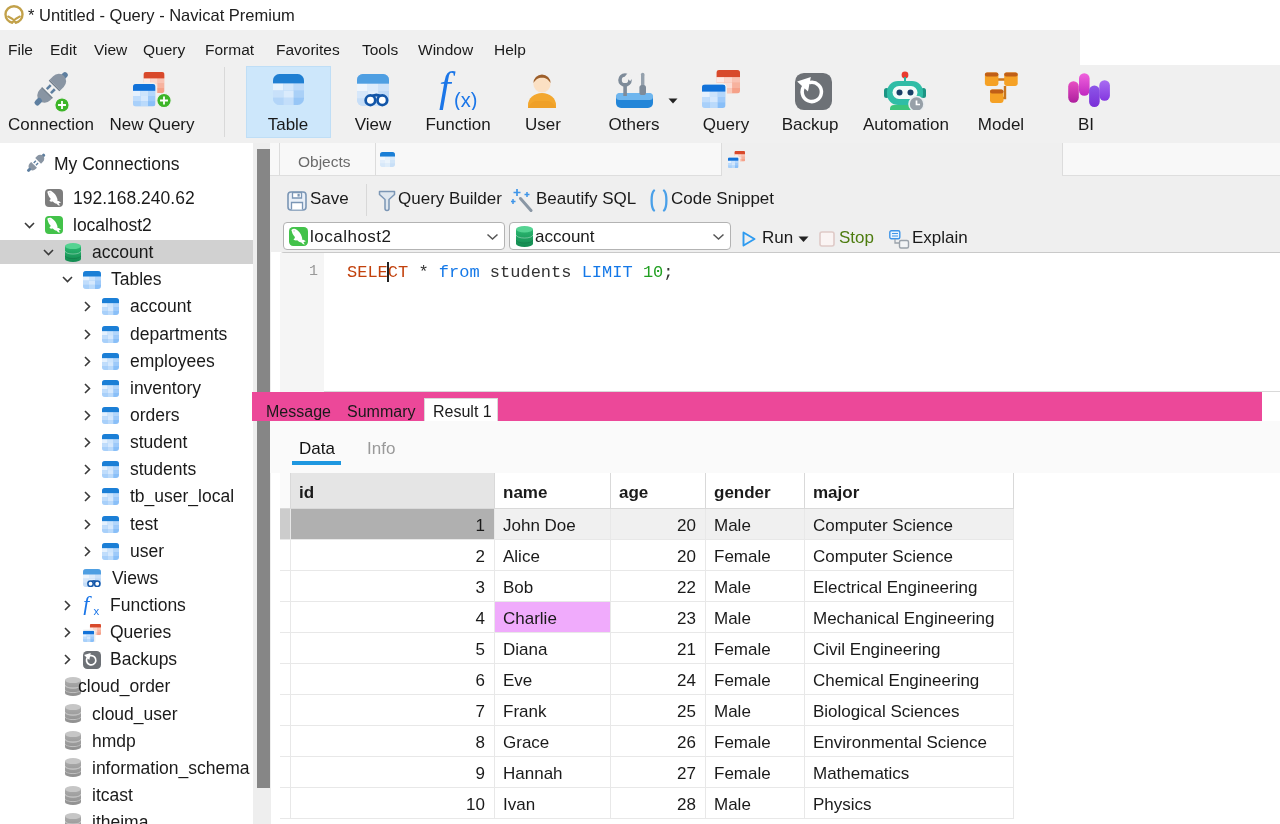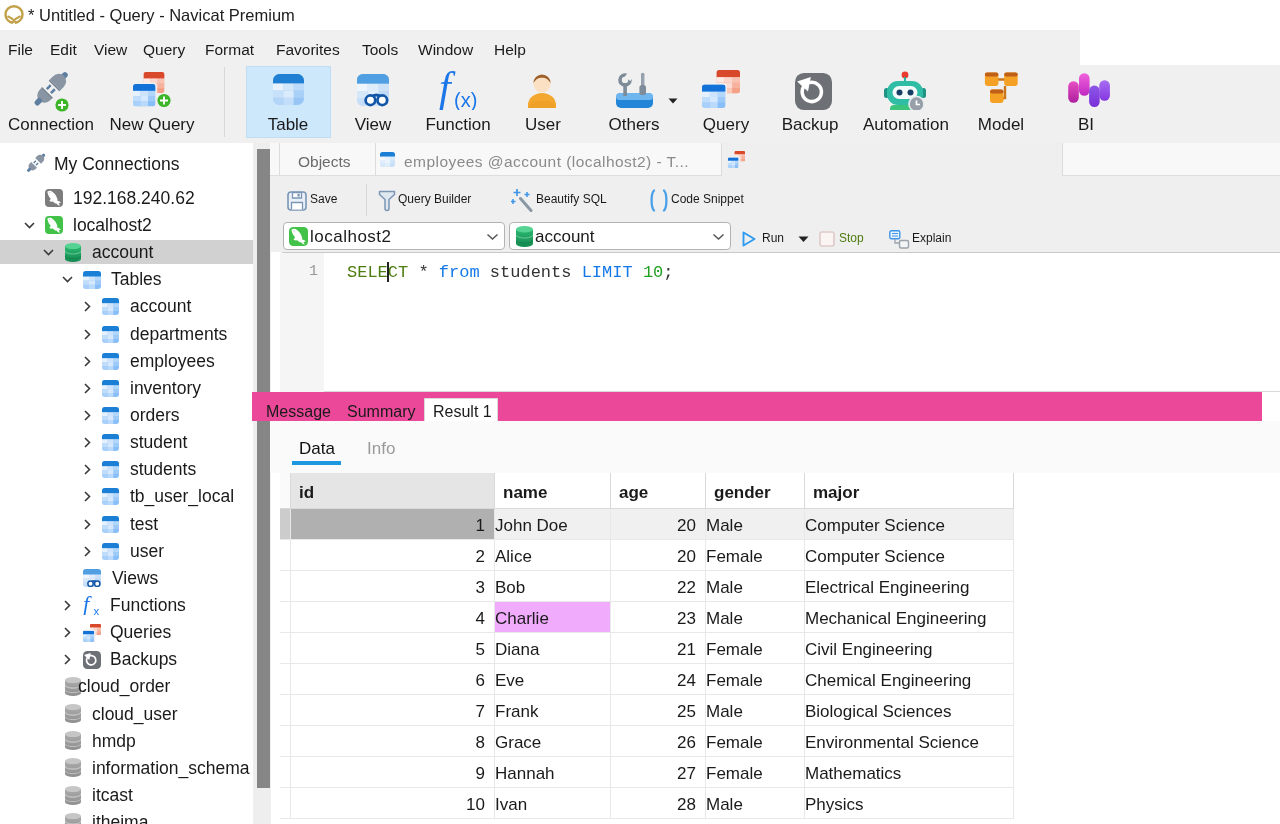--- a/index.html
+++ b/index.html
@@ -22,41 +22,41 @@
 .trow { position:absolute; height:27px; line-height:27px; font-size:17.5px; color:#1a1a1a; white-space:nowrap; }
 #selrow { position:absolute; left:0; top:97px; width:255px; height:24px; background:#d1d1d1; }
 #sscroll { left:253px; top:143px; width:18px; height:681px; background:#eeeeee; }
 #sthumb { left:257px; top:149px; width:13px; height:639px; background:#868686; }
 
 #tabstrip { left:270px; top:143px; width:1010px; height:33px; background:#f8f8f8; }
 #tabactive { position:absolute; left:451px; top:0; width:341px; height:33px; background:#efefef; }
 .tabsep { position:absolute; top:0; width:1px; height:33px; background:#dcdcdc; }
 .tabtext { position:absolute; top:0; height:33px; line-height:37px; font-size:15.5px; white-space:nowrap; }
 #toolbar2 { left:270px; top:176px; width:1010px; height:76px; background:#efefef; }
-.t2label { position:absolute; top:7px; height:32px; line-height:32px; font-size:12px; color:#1a1a1a; }
+.t2label { position:absolute; top:7px; height:32px; line-height:32px; font-size:17px; color:#1a1a1a; }
 .dd { position:absolute; top:46px; height:28px; background:#fff; border:1px solid #b3b3b3; border-radius:4px; }
 .ddtext { position:absolute; top:0; height:26px; line-height:27px; font-size:17px; color:#1a1a1a; }
 
 #editor { left:280px; top:252px; width:1000px; height:140px; background:#ffffff; border-top:1px solid #c9c9c9; border-left:1px solid #e6e6e6; border-bottom:1px solid #d9d9d9; border-top-left-radius:4px; }
 #gutter { left:280px; top:253px; width:44px; height:139px; background:#f5f5f5; }
 #lnum { left:280px; top:263px; width:38px; text-align:right; font-family:"Liberation Mono",monospace; font-size:15px; color:#999; }
 #sql { left:347px; top:263px; font-family:"Liberation Mono",monospace; font-size:17px; white-space:pre; }
 #caret { left:387px; top:262px; width:1.5px; height:20px; background:#222; }
 
 #resstrip { left:252px; top:392px; width:1010px; height:29px; background:#ec4899; }
 #res1tab { position:absolute; left:172px; top:6px; width:74px; height:23px; background:#ffffff; border:1px solid #d9d9d9; border-bottom:none; }
 .restext { position:absolute; top:11px; height:18px; line-height:18px; font-size:16px; color:#1a1a1a; }
 #respanel { left:270px; top:421px; width:1010px; height:52px; background:#fafafa; }
 #datatab { left:299px; top:439px; font-size:17px; color:#111; }
 #infotab { left:367px; top:439px; font-size:17px; color:#9a9a9a; }
 #datau { left:292px; top:461px; width:49px; height:3.5px; background:#1e97e0; }
 
 #grid { left:280px; top:473px; }
 .hcell { position:absolute; top:0; height:36px; line-height:40px; font-weight:bold; font-size:17px; background:#fff; border-bottom:1px solid #d9d9d9; border-right:1px solid #d9d9d9; padding-left:8px; }
-.cell { position:absolute; height:31px; line-height:34px; font-size:17px; background:#fff; border-bottom:1px solid #e8e8e8; border-right:1px solid #e8e8e8; padding-left:0; white-space:nowrap; overflow:hidden; }
+.cell { position:absolute; height:31px; line-height:34px; font-size:17px; background:#fff; border-bottom:1px solid #e8e8e8; border-right:1px solid #e8e8e8; padding-left:8px; white-space:nowrap; overflow:hidden; }
 .num { text-align:right; padding-right:9px; padding-left:0; }
 </style>
 </head>
 <body>
 <div class="abs" id="titlebar"></div>
 <svg class="abs" style="left:3px;top:4px" width="22" height="22" viewBox="0 0 22 22">
   <path d="M11 2.2 C15.8 2.2 19.5 5.8 19.5 10.3 C19.5 14.5 16.6 17.8 12.8 18.6 M11 2.2 C6.2 2.2 2.5 5.8 2.5 10.3 C2.5 14.5 5.4 17.8 9.2 18.6" fill="none" stroke="#c2a14a" stroke-width="2.4" stroke-linecap="round"></path>
   <path d="M12.8 18.6 C10.5 15.5 8.2 13.8 5.2 12.6 M9.2 18.6 C11.5 15.5 13.8 13.8 16.8 12.6" fill="none" stroke="#c2a14a" stroke-width="2.2" stroke-linecap="round"></path>
 </svg>
 <div class="abs" id="titletext">* Untitled - Query - Navicat Premium</div>
@@ -812,21 +812,20 @@
 <div class="abs" id="sscroll"></div>
 <div class="abs" id="sthumb"></div>
 
 <div class="abs" id="tabstrip">
   <div id="tabactive"></div>
   <div class="tabsep" style="left:9px"></div>
   <div class="tabsep" style="left:105px"></div>
   <div class="tabsep" style="left:451px"></div>
   <div class="tabsep" style="left:792px"></div>
   <div class="tabtext" style="left:28px;color:#6a6a6a">Objects</div>
-  <div class="tabtext" style="left:134px;color:#8a8a8a;letter-spacing:0.45px">employees @account (localhost2) - T...</div>
 <svg style="position:absolute;left:110px;top:9px" width="15" height="15" viewBox="0 0 15 15">
       <defs>
         <clipPath id="tc6">
           <rect x="0" y="0" width="15" height="15" rx="2.6999999999999997"></rect>
         </clipPath>
       </defs>
       <g clip-path="url(#tc6)">
         <rect x="0" y="0" width="15" height="15" fill="#c2dcf6"></rect>
         <rect x="0" y="4.5" width="5" height="3.5" fill="#ffffff" opacity="0.8"></rect>
         <rect x="5" y="4.5" width="5" height="3.5" fill="#ffffff" opacity="0.62"></rect>
@@ -961,21 +960,21 @@
         <path d="M3 3.5 h6 M3 6 h6" stroke="#3f95e8" stroke-width="1"></path>
         <path d="M6 9 v4 h4" fill="none" stroke="#9aa2ab" stroke-width="1.3"></path>
         <rect x="10.5" y="10.5" width="9" height="7.5" rx="1.5" fill="#f2f4f6" stroke="#9aa2ab" stroke-width="1.4"></rect>
       </svg>
     </div>
 </div>
 
 <div class="abs" id="editor"></div>
 <div class="abs" id="gutter"></div>
 <div class="abs" id="lnum">1</div>
-<div class="abs" id="sql"><span style="color:#4d7c0f">SELECT</span> <span style="color:#333">*</span> <span style="color:#1478e8">from</span> <span style="color:#333">students</span> <span style="color:#1478e8">LIMIT</span> <span style="color:#22a022">10</span><span style="color:#333">;</span></div>
+<div class="abs" id="sql"><span style="color:#c2410c">SELECT</span> <span style="color:#333">*</span> <span style="color:#1478e8">from</span> <span style="color:#333">students</span> <span style="color:#1478e8">LIMIT</span> <span style="color:#22a022">10</span><span style="color:#333">;</span></div>
 <div class="abs" id="caret"></div>
 
 <div class="abs" id="resstrip">
   <div id="res1tab"></div>
   <div class="restext" style="left:14px">Message</div>
   <div class="restext" style="left:95px">Summary</div>
   <div class="restext" style="left:181px">Result 1</div>
 </div>
 <div class="abs" id="respanel"></div>
 <div class="abs" id="datatab">Data</div>

